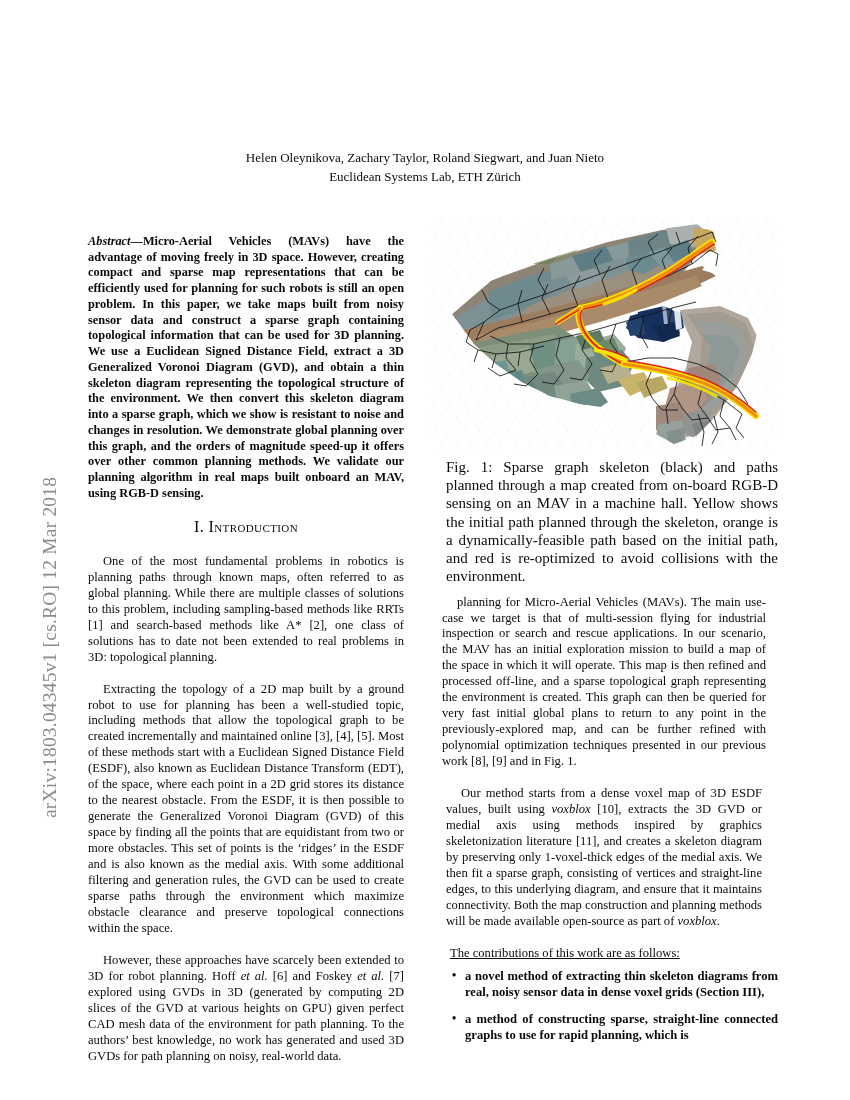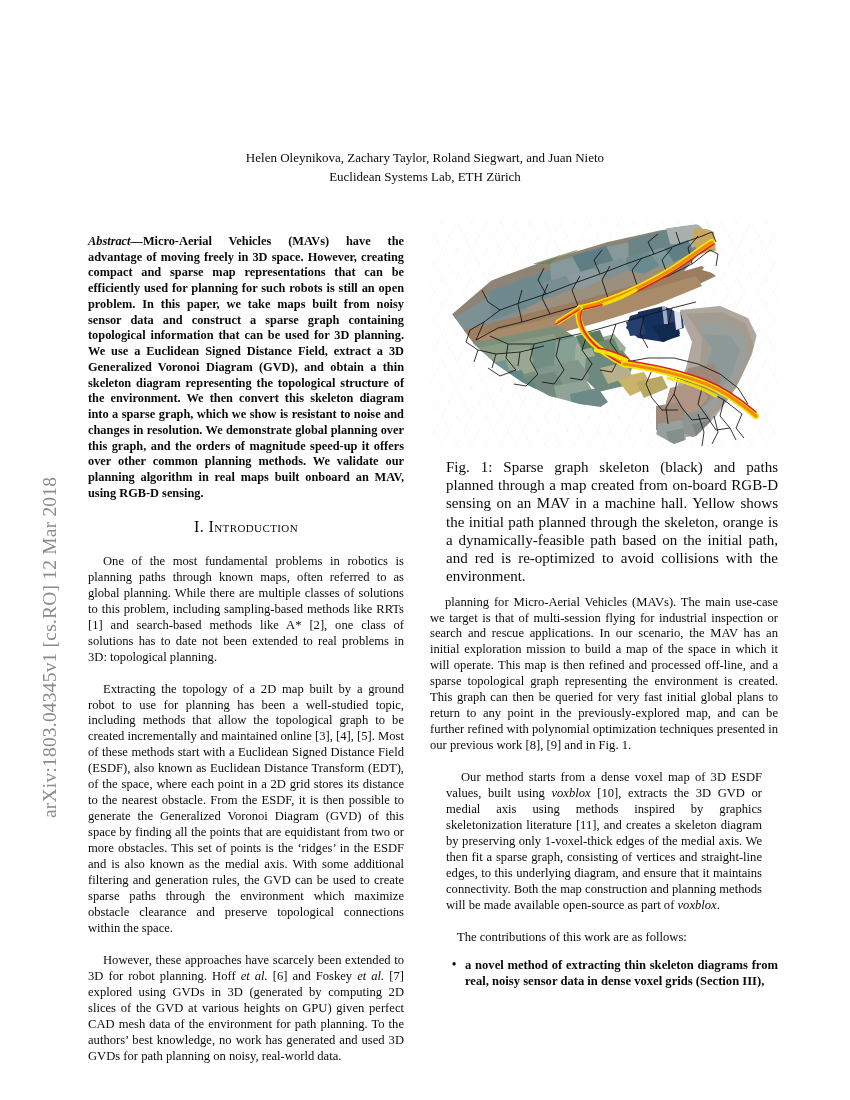--- a/index.html
+++ b/index.html
@@ -108,23 +108,23 @@
     text-align: justify;
   }
 
   .fig-caption {
     margin: 8px 0 0 16px;
     font-size: 15px;
     line-height: 1.215;
     text-align: justify;
   }
 
-  p.lead-par { margin: 0; text-indent: 15px; text-align: justify; }
-
-  .contrib-intro { margin: 12px; text-indent: 15px; text-align: justify; }
+  p.lead-par { margin: 12px; text-indent: 15px; text-align: justify; }
+
+  .contrib-intro { margin: 5px; text-indent: 15px; text-align: justify; text-decoration: underline; }
 
   ul.contrib-list {
     margin: 7px 0 0 0;
     padding: 0 0 0 22px;
     list-style: none;
     font-weight: bold;
   }
   ul.contrib-list li {
     position: relative;
     margin: 0 0 11px 0;
@@ -362,16 +362,17 @@
     <p class="fig-caption"><span>Fig. 1:</span><span> Sparse graph skeleton (black) and paths planned through a map created from on-board RGB-D sensing on an MAV in a machine hall. Yellow shows the initial path planned through the skeleton, orange is a dynamically-feasible path based on the initial path, and red is re-optimized to avoid collisions with the environment.</span></p>
 
     <p class="lead-par" style="margin-top:9px">planning for Micro-Aerial Vehicles (MAVs). The main use-case we target is that of multi-session flying for industrial inspection or search and rescue applications. In our scenario, the MAV has an initial exploration mission to build a map of the space in which it will operate. This map is then refined and processed off-line, and a sparse topological graph representing the environment is created. This graph can then be queried for very fast initial global plans to return to any point in the previously-explored map, and can be further refined with polynomial optimization techniques presented in our previous work [8], [9] and in Fig. 1.</p>
 
     <p class="body-par"><span>Our method starts from a dense voxel map of 3D ESDF values, built using </span><i class="it">voxblox</i><span> [10], extracts the 3D GVD or medial axis using methods inspired by graphics skeletonization literature [11], and creates a skeleton diagram by preserving only 1-voxel-thick edges of the medial axis. We then fit a sparse graph, consisting of vertices and straight-line edges, to this underlying diagram, and ensure that it maintains connectivity. Both the map construction and planning methods will be made available open-source as part of </span><i class="it">voxblox</i><span>.</span></p>
 
     <p class="contrib-intro">The contributions of this work are as follows:</p>
 
     <ul class="contrib-list">
       <li>a novel method of extracting thin skeleton diagrams from real, noisy sensor data in dense voxel grids (Section III),</li>
+      <li>a method of constructing sparse, straight-line connected graphs to use for rapid planning, which is</li>
     </ul>
   </div>
 
 </div>
 
 </body></html>

